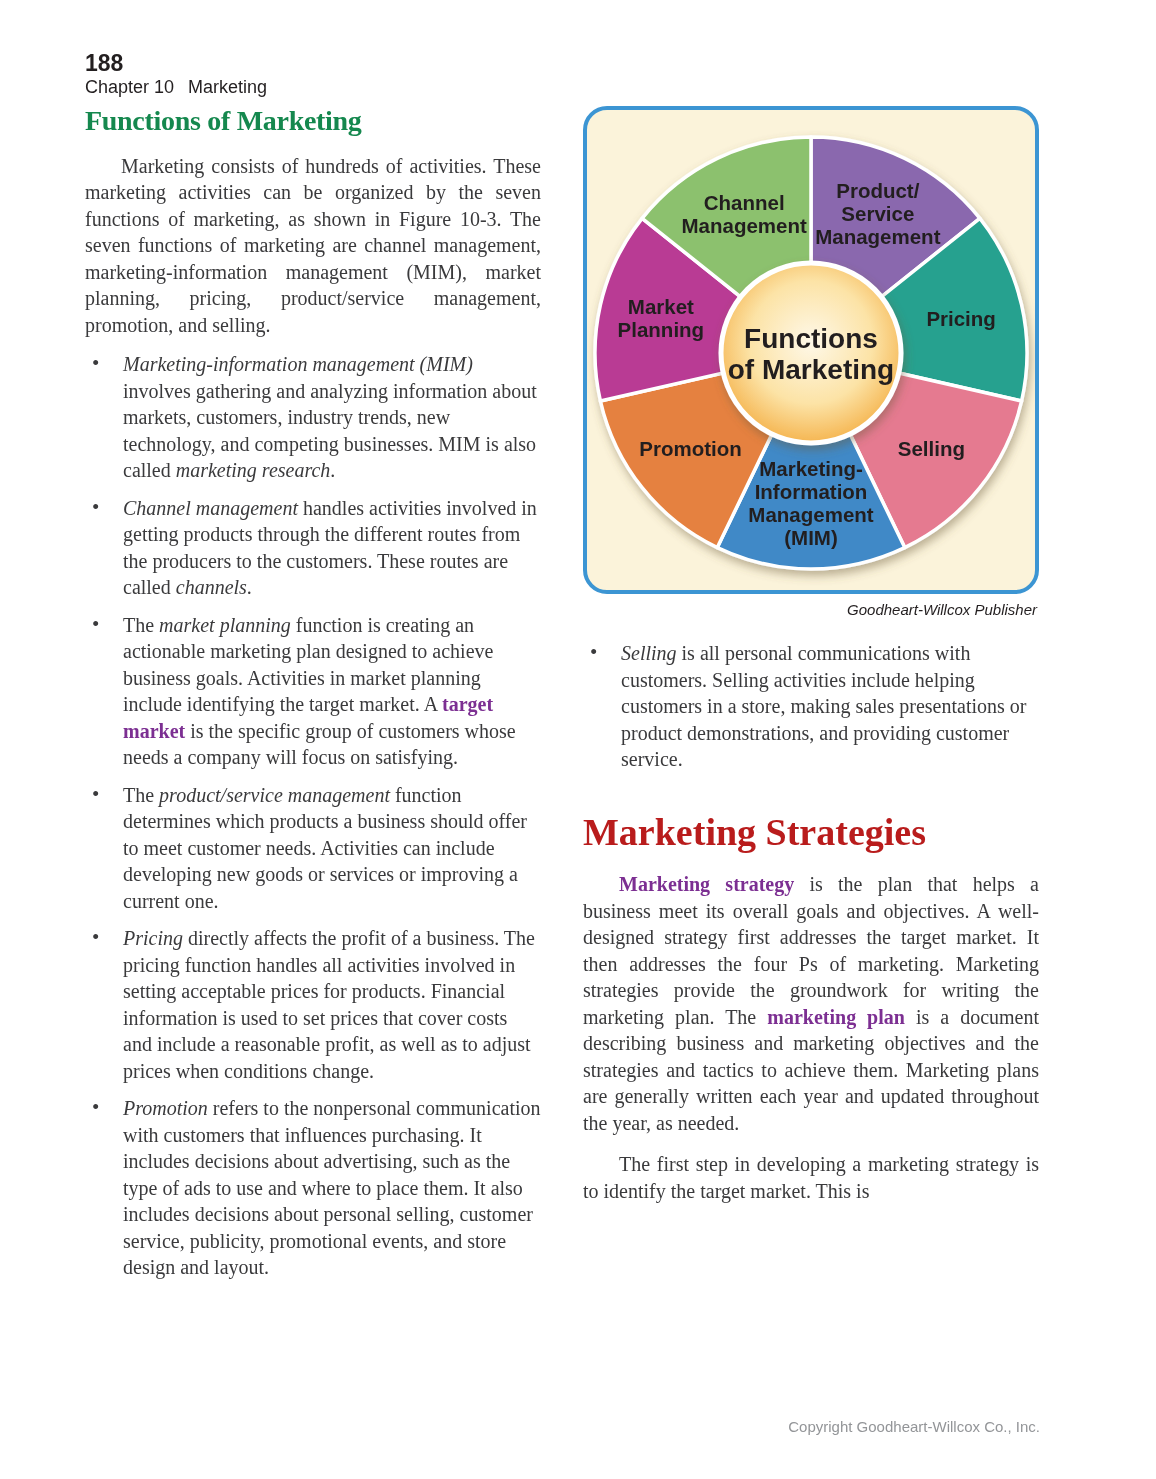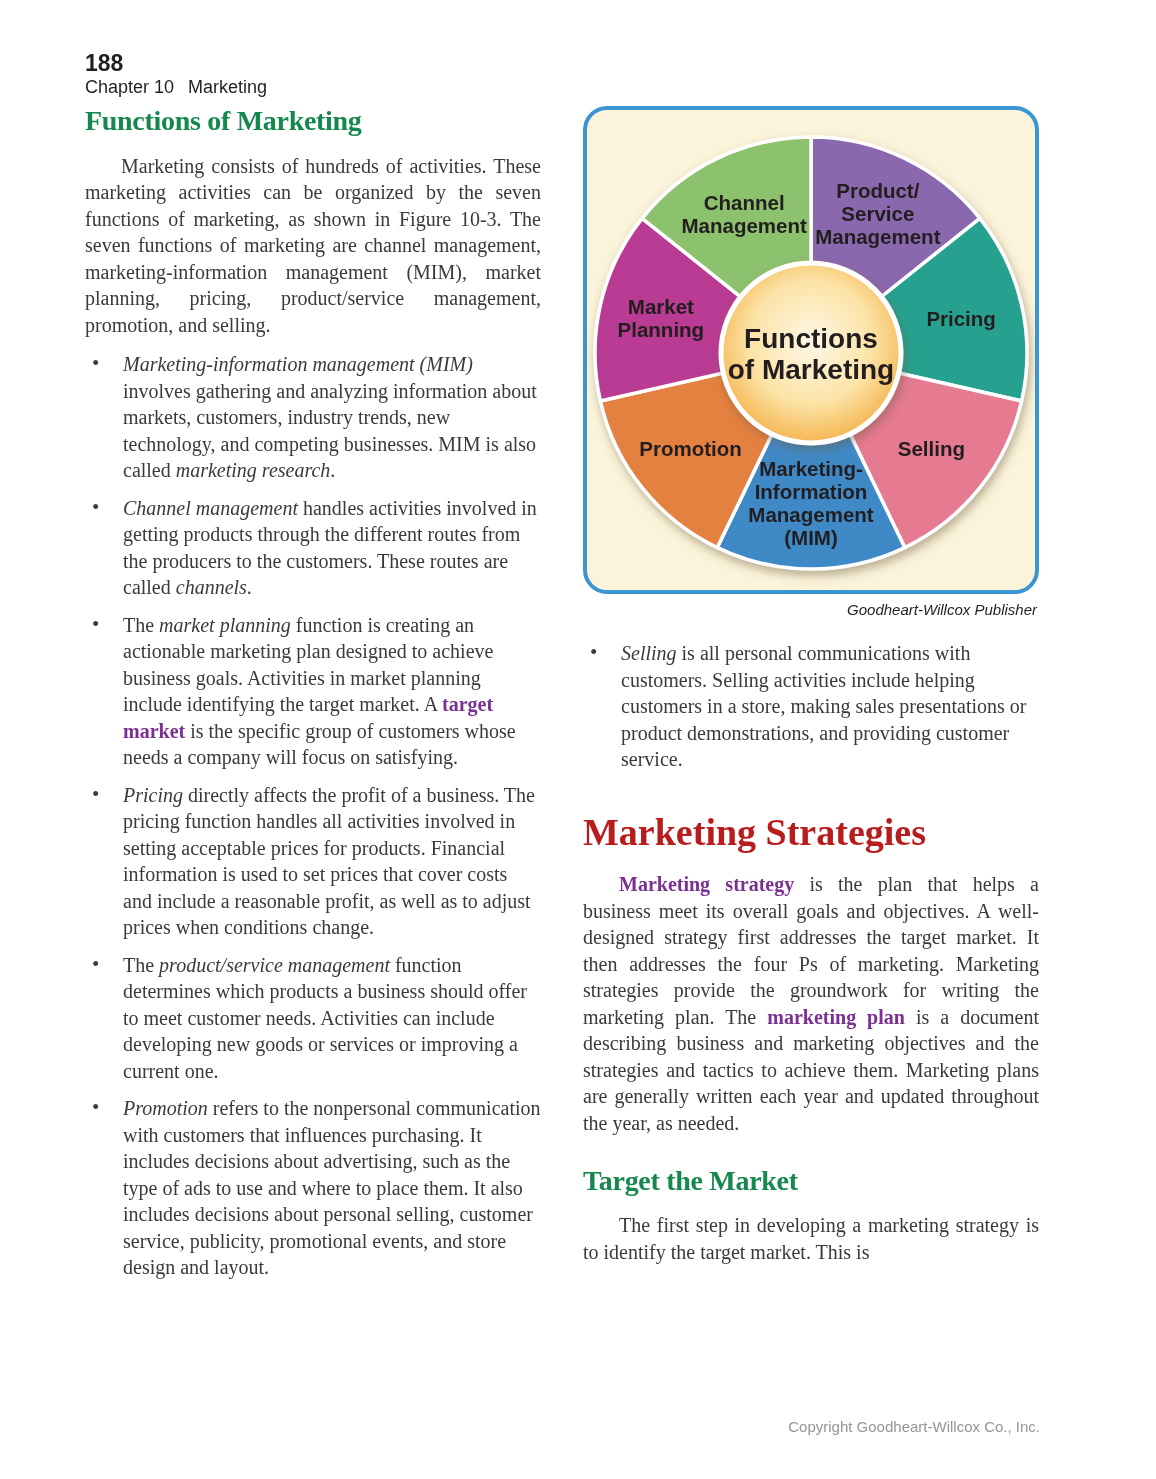--- a/index.html
+++ b/index.html
@@ -60,22 +60,22 @@
 
   <div class="columns">
 
     <div class="col">
       <h2 class="green-heading">Functions of Marketing</h2>
       <p class="body-par"><span class="seg-n">Marketing consists of hundreds of activities. These marketing activities can be organized by the seven functions of marketing, as shown in Figure 10-3. The seven functions of marketing are channel management, marketing-information management (MIM), market planning, pricing, product/service management, promotion, and selling.</span></p>
       <ul class="bullets">
         <li class="bullet-item"><span class="seg-i">Marketing-information management (MIM)</span><span class="seg-n"> involves gathering and analyzing information about markets, customers, industry trends, new technology, and competing businesses. MIM is also called </span><span class="seg-i">marketing research</span><span class="seg-n">.</span></li>
         <li class="bullet-item"><span class="seg-i">Channel management</span><span class="seg-n"> handles activities involved in getting products through the different routes from the producers to the customers. These routes are called </span><span class="seg-i">channels</span><span class="seg-n">.</span></li>
         <li class="bullet-item"><span class="seg-n">The </span><span class="seg-i">market planning</span><span class="seg-n"> function is creating an actionable marketing plan designed to achieve business goals. Activities in market planning include identifying the target market. A </span><span class="seg-bp">target market</span><span class="seg-n"> is the specific group of customers whose needs a company will focus on satisfying.</span></li>
+        <li class="bullet-item"><span class="seg-n">The </span><span class="seg-i">product/service management</span><span class="seg-n"> function determines which products a business should offer to meet customer needs. Activities can include developing new goods or services or improving a current one.</span></li>
         <li class="bullet-item"><span class="seg-i">Pricing</span><span class="seg-n"> directly affects the profit of a business. The pricing function handles all activities involved in setting acceptable prices for products. Financial information is used to set prices that cover costs and include a reasonable profit, as well as to adjust prices when conditions change.</span></li>
-        <li class="bullet-item"><span class="seg-n">The </span><span class="seg-i">product/service management</span><span class="seg-n"> function determines which products a business should offer to meet customer needs. Activities can include developing new goods or services or improving a current one.</span></li>
         <li class="bullet-item"><span class="seg-i">Promotion</span><span class="seg-n"> refers to the nonpersonal communication with customers that influences purchasing. It includes decisions about advertising, such as the type of ads to use and where to place them. It also includes decisions about personal selling, customer service, publicity, promotional events, and store design and layout.</span></li>
       </ul>
     </div>
 
     <div class="col">
 
       <div class="figure-panel">
         <svg class="wheel" width="448" height="478" viewBox="0 0 448 478">
             <defs>
               <radialGradient id="cg" cx="50%" cy="44%" r="62%">
@@ -117,19 +117,18 @@
       </div>
       <div class="figure-credit">Goodheart-Willcox Publisher</div>
 
       <ul class="bullets selling-wrap">
         <li class="bullet-item"><span class="seg-i">Selling</span><span class="seg-n"> is all personal communications with customers. Selling activities include helping customers in a store, making sales presentations or product demonstrations, and providing customer service.</span></li>
       </ul>
 
       <h1 class="red-heading">Marketing Strategies</h1>
       <p class="body-par after-red"><span class="seg-bp">Marketing strategy</span><span class="seg-n"> is the plan that helps a business meet its overall goals and objectives. A well-designed strategy first addresses the target market. It then addresses the four Ps of marketing. Marketing strategies provide the groundwork for writing the marketing plan. The </span><span class="seg-bp">marketing plan</span><span class="seg-n"> is a document describing business and marketing objectives and the strategies and tactics to achieve them. Marketing plans are generally written each year and updated throughout the year, as needed.</span></p>
 
-      <h2 class="green-heading green-sub">Target the Market</h2>
       <p class="body-par after-green"><span class="seg-n">The first step in developing a marketing strategy is to identify the target market. This is</span></p>
     </div>
   </div>
 
   <div class="footer">Copyright Goodheart-Willcox Co., Inc.</div>
 </div>
 
 </body></html>

